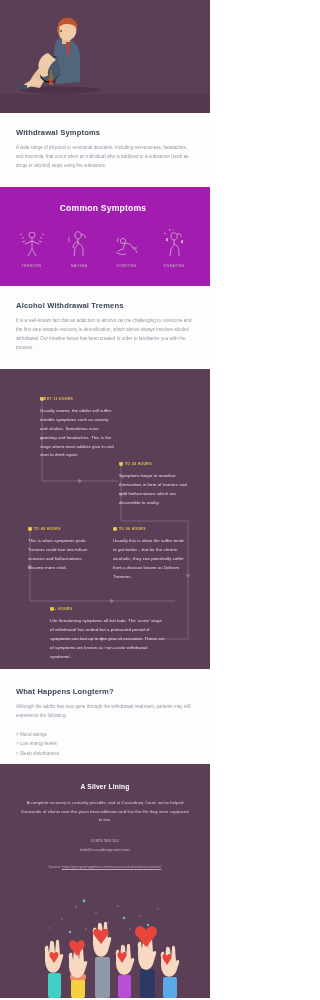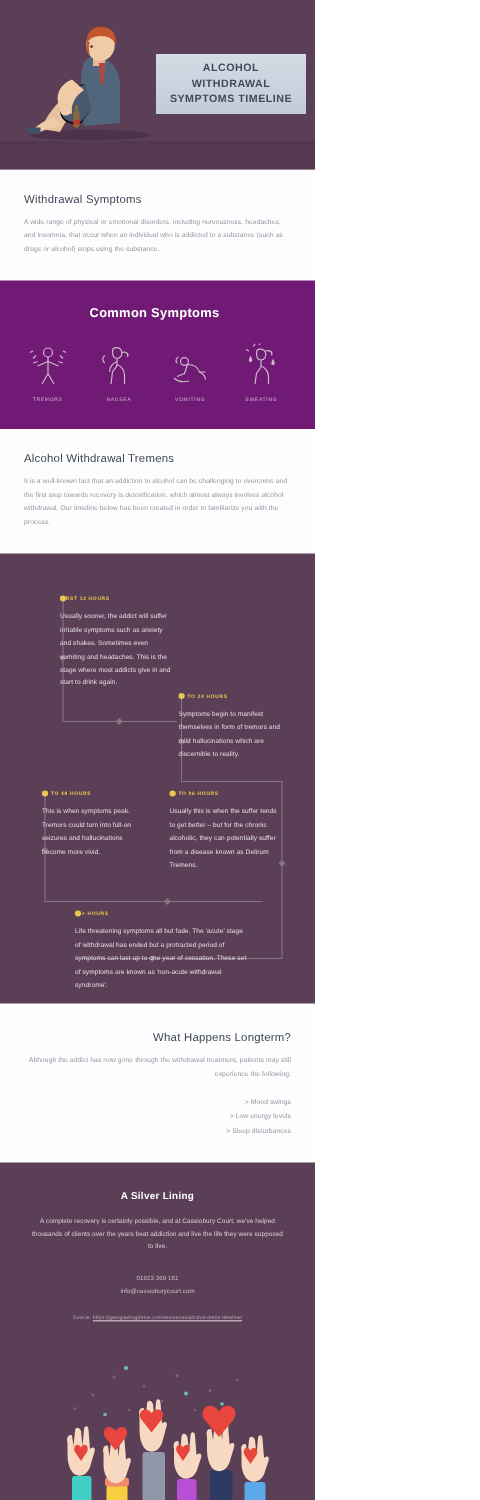--- a/index.html
+++ b/index.html
@@ -34,33 +34,33 @@
     text-align: center;
     padding: 0 5px;
   }
   .hero-floor { position: absolute; left: 0; bottom: 0; width: 100%; height: 19px; background: #53384f; }
 
   
   .light { background: #fdfdfd; padding: 15px 16px 17px 16px; }
   .h2 {
     color: #3c4655;
     font-size: 7.6px;
-    font-weight: normal;
+    font-weight: bold;
     letter-spacing: .15px;
     margin-bottom: 7px;
   }
   .body-txt {
     color: #8f97a4;
     font-size: 4.5px;
     line-height: 1.95;
     letter-spacing: .05px;
   }
 
   
-  .symptoms { background: #701a75; padding: 16px 12px 18px 8px; }
+  .symptoms { background: #a21caf; padding: 16px 12px 18px 8px; }
   .symptoms h3 {
     color: #ffffff;
     font-size: 8.6px;
     font-weight: bold;
     text-align: center;
     letter-spacing: .2px;
     margin-bottom: 14px;
   }
   .sym-row { display: flex; justify-content: space-around; align-items: flex-end; }
   .sym { width: 44px; text-align: center; }
@@ -180,26 +180,20 @@
       <path d="M42 12 C41 16 42 19 44 21 C43 16 43 14 44 12 Z" fill="#c4562e"></path>
       <circle cx="45" cy="15" r="1" fill="#6b4b3a"></circle>
 
       <path d="M50 26 L54 26 L53 40 L51 40 Z" fill="#b5473a"></path>
 
       <rect x="33" y="58" width="4" height="11" rx="1.5" fill="#8b6840"></rect>
       <rect x="34" y="54" width="2" height="5" fill="#8b6840"></rect>
       <rect x="33" y="64" width="4" height="3" fill="#c0392b"></rect>
     </svg>
 
-    <div class="hero-plate">
-      <div class="hero-title">
-        <span>ALCOHOL WITHDRAWAL</span><br>
-        <span>SYMPTOMS TIMELINE</span>
-      </div>
-    </div>
   </div>
 
   <div class="light">
     <div class="h2">Withdrawal Symptoms</div>
     <div class="body-txt">A wide range of physical or emotional disorders, including nervousness, headaches, and insomnia, that occur when an individual who is addicted to a substance (such as drugs or alcohol) stops using the substance.</div>
   </div>
 
   <div class="symptoms">
     <h3>Common Symptoms</h3>
     <div class="sym-row">
@@ -311,21 +305,21 @@
       <div class="stage-text">Usually this is when the suffer tends to get better – but for the chronic alcoholic, they can potentially suffer from a disease known as Delirum Tremens.</div>
     </div>
 
     <div class="dot" style="left:50px; top:238px;"></div>
     <div class="card c5">
       <div class="stage-time">96+ HOURS</div>
       <div class="stage-text">Life threatening symptoms all but fade. The 'acute' stage of withdrawal has ended but a protracted period of symptoms can last up to one year of cessation. These set of symptoms are known as 'non-acute withdrawal syndrome'.</div>
     </div>
   </div>
 
-  <div class="light" style="padding-top:18px; padding-bottom:17px;text-align:right;">
+  <div class="light" style="padding-top:18px; padding-bottom:6px;">
     <div class="h2">What Happens Longterm?</div>
     <div class="body-txt">Although the addict has now gone through the withdrawal treatment, patients may still experience the following:</div>
     <div class="bullets">
       <div class="bullet">&gt; Mood swings</div>
       <div class="bullet">&gt; Low energy levels</div>
       <div class="bullet">&gt; Sleep disturbances</div>
     </div>
   </div>
 
   <div class="silver">

